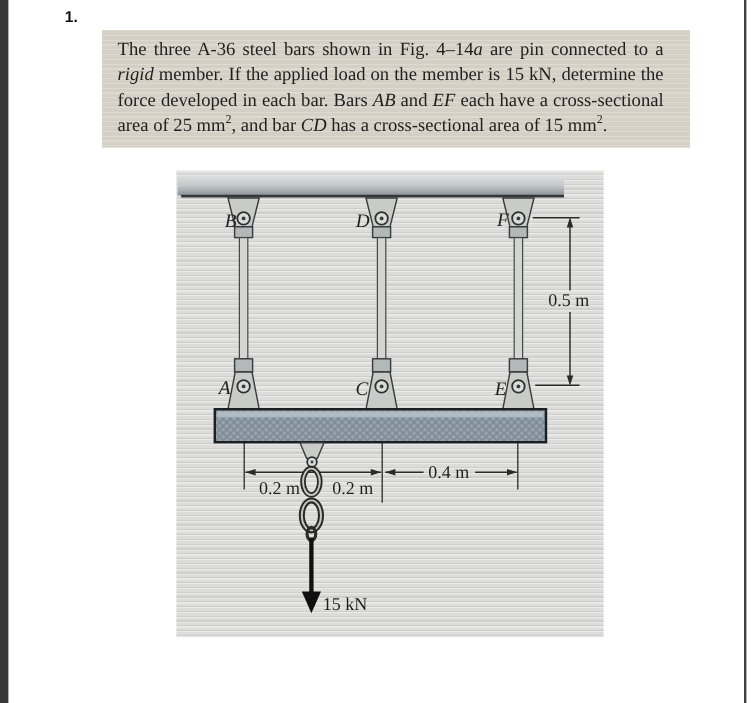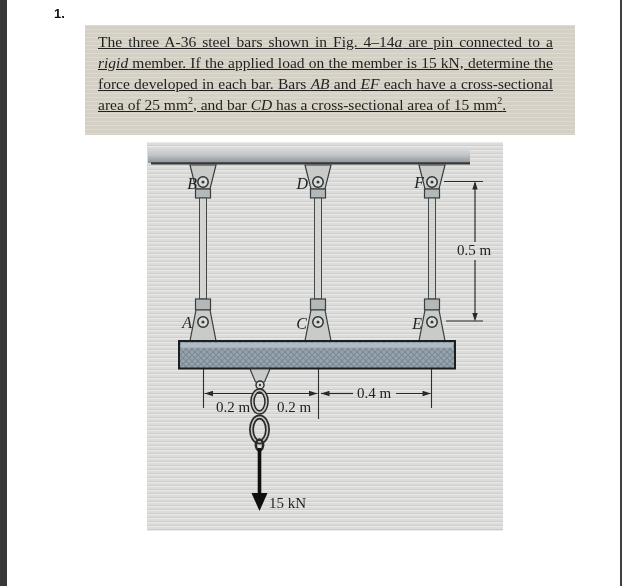--- a/index.html
+++ b/index.html
@@ -16,27 +16,26 @@
     position:relative;width:629px;height:586px;background:#ffffff;overflow:hidden;
     font-family:"Liberation Serif",serif;
   }
   .left-bar{position:absolute;left:0;top:0;width:7px;height:586px;background:#383838;}
   .right-line{position:absolute;left:620px;top:0;width:2px;height:586px;background:#3f3f3f;}
   .prob-num{
     position:absolute;left:54px;top:6px;
     font-family:"Liberation Sans",sans-serif;font-weight:bold;font-size:13px;color:#101010;
   }
   .statement{
-    position:absolute;left:85px;top:25px;width:490px;height:110px;box-sizing:border-box;
+    position:absolute;left:85px;top:25px;width:490px;height:98px;box-sizing:border-box;
     background:var(--statement-bg);
     background-image:repeating-linear-gradient(180deg, rgba(255,255,255,.22) 0 1px, rgba(0,0,0,0) 1px 4px);
     padding:7px 22px 9px 13px;
     font-size:15.5px;line-height:20.9px;color:var(--ink);
     text-align:justify;
-    text-decoration:underline;
   }
   .statement i{font-style:italic;}
   .statement sup{font-size:10px;line-height:0;}
   .figure{
     position:absolute;left:147px;top:142px;width:356px;height:389px;
     background:var(--figure-paper);
     background-image:repeating-linear-gradient(180deg, rgba(255,255,255,.38) 0 1px, rgba(0,0,0,0) 1px 3px, rgba(150,150,148,.20) 3px 4px);
   }
   .figure svg{position:absolute;left:0;top:0;}
   .metal{fill:var(--metal);stroke:#3a3d3f;stroke-width:1.2;}

